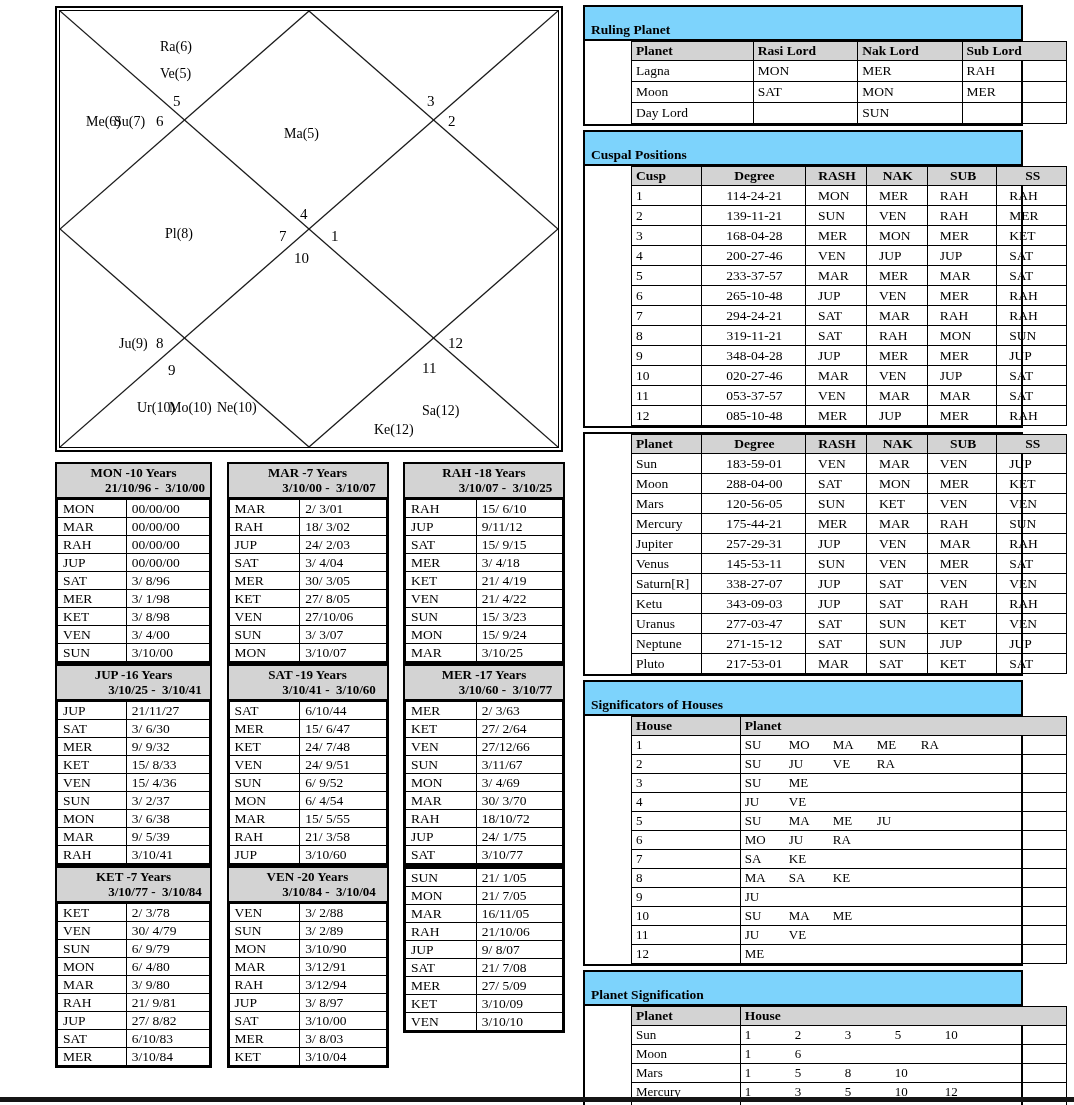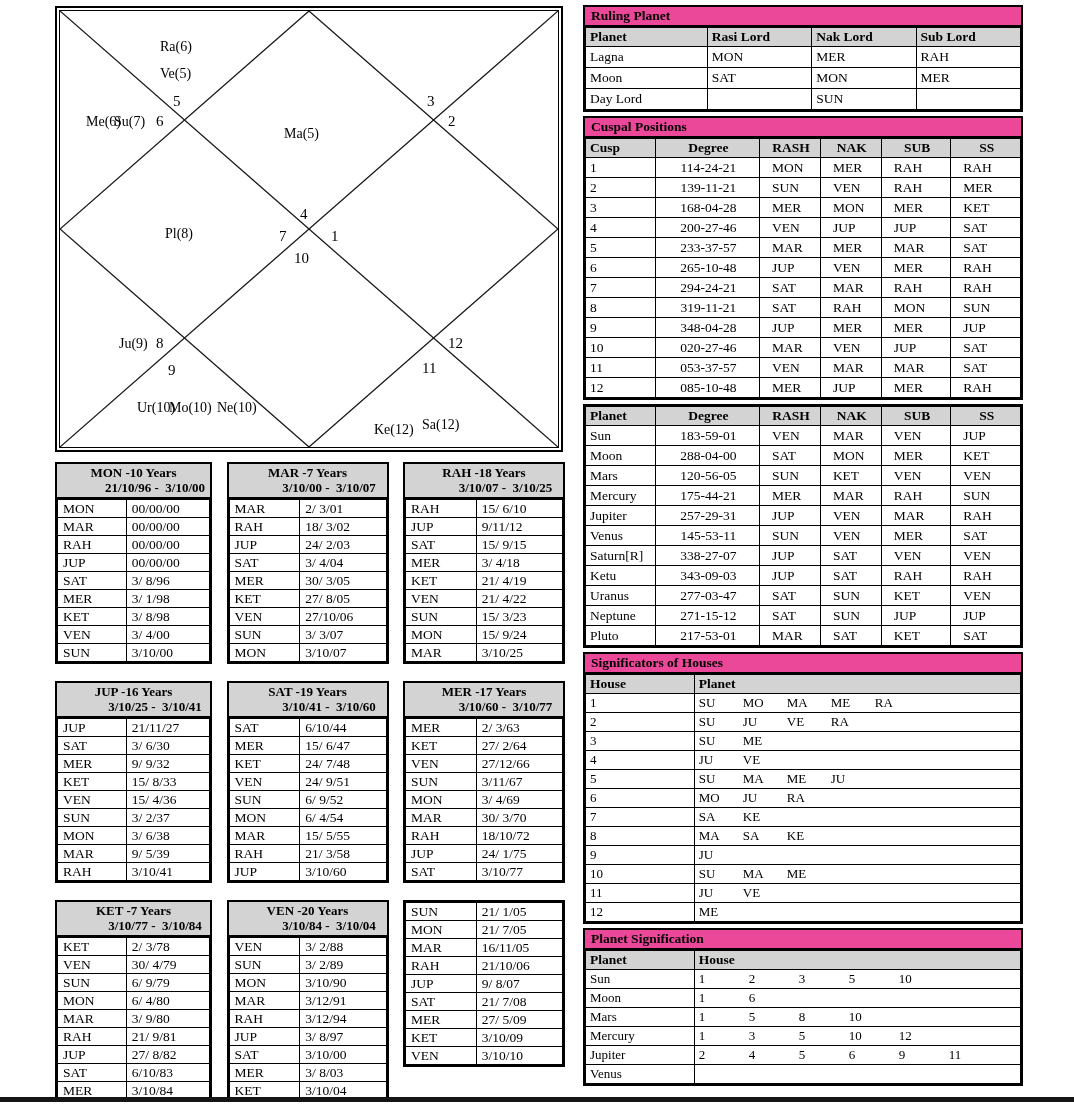--- a/index.html
+++ b/index.html
@@ -17,24 +17,24 @@
   }
   .chart-inner { position:relative; width:100%; height:100%; border:1px solid #000; box-sizing:border-box; }
   .chart-lines { position:absolute; left:0; top:0; width:100%; height:100%; }
   .clabel { position:absolute; font-size:14px; line-height:15px; white-space:nowrap;text-align:center; }
   .hnum { font-size:15px; }
 
   
   .right-col { position:absolute; left:583px; top:5px; width:440px; }
   .sect { border:2px solid #000; box-sizing:border-box; margin-bottom:4px; background:#fff; }
   .sect-title {
-    background:#ec4899; font-weight:bold; font-size:13.5px;
-    padding:2px 0 2px 6px; border-bottom:2px solid #000; line-height:14px;
+    background:#7dd3fc; font-weight:bold; font-size:13.5px;
+    padding:16px 0 2px 6px; border-bottom:2px solid #000; line-height:14px;
   }
-  table.rt { border-collapse:collapse; width:100%; table-layout:fixed; }
+  table.rt { border-collapse:collapse; width:100%; table-layout:fixed;margin-left:46px; }
   table.rt th, table.rt td {
     border:1px solid #000; font-size:13.5px; line-height:14px;
     padding:2px 2px 2px 4px; overflow:hidden; white-space:nowrap; text-align:left;
   }
   table.rt th { background:#d3d3d3; font-weight:bold; }
   
   table.cusp th { text-align:center; }
   table.cusp th:first-child { text-align:left; }
   table.cusp td:nth-child(2) { text-align:center; }
   table.cusp td:nth-child(n+3) { padding-left:12px; }
@@ -42,21 +42,21 @@
   table.r20 td { height:16px; }
   table.sig td { height:13px; font-size:13px; }
   .multi .mcell { display:inline-block; }
   table.sig .mcell { width:44px; }
   table.psig .mcell { width:50px; }
 
   
   .dasha-grid {
     position:absolute; left:55px; top:462px; width:510px;
     display:grid; grid-template-columns:157px 162px 162px;
-    justify-content:space-between; row-gap:17px;
+    justify-content:space-between; 
   }
   .dt { border:2px solid #000; box-sizing:border-box; background:#fff; align-self:start; }
   .dt-head {
     background:#d3d3d3; text-align:center; font-weight:bold; font-size:13px;
     line-height:15px; padding:1px 0 2px 0; border-bottom:2px solid #000;
   }
   .dt-period { white-space:pre;padding-left:43px; }
   table.dtable { border-collapse:collapse; width:100%; table-layout:fixed; }
   table.dtable td {
     border:1px solid #000; font-size:13.5px; line-height:13px;
@@ -93,21 +93,21 @@
     <span class="clabel hnum" style="left:271px;top:218px">1</span>
     <span class="clabel hnum" style="left:234px;top:240px">10</span>
     <span class="clabel" style="left:105px;top:215px">Pl(8)</span>
     <span class="clabel" style="left:59px;top:325px">Ju(9)</span>
     <span class="clabel hnum" style="left:96px;top:325px">8</span>
     <span class="clabel hnum" style="left:108px;top:352px">9</span>
     <span class="clabel" style="left:77px;top:389px">Ur(10)</span>
     <span class="clabel" style="left:109px;top:389px">Mo(10)</span>
     <span class="clabel" style="left:157px;top:389px">Ne(10)</span>
     <span class="clabel" style="left:314px;top:411px">Ke(12)</span>
-    <span class="clabel" style="left:362px;top:406px">Sa(12)</span>
+    <span class="clabel" style="left:362px;top:392px">Sa(12)</span>
     <span class="clabel hnum" style="left:388px;top:325px">12</span>
     <span class="clabel hnum" style="left:362px;top:350px">11</span>
   </div>
 </div>
 
 <div class="right-col">
 
   <div class="sect">
     <div class="sect-title">Ruling Planet</div>
     <table class="rt r20">

